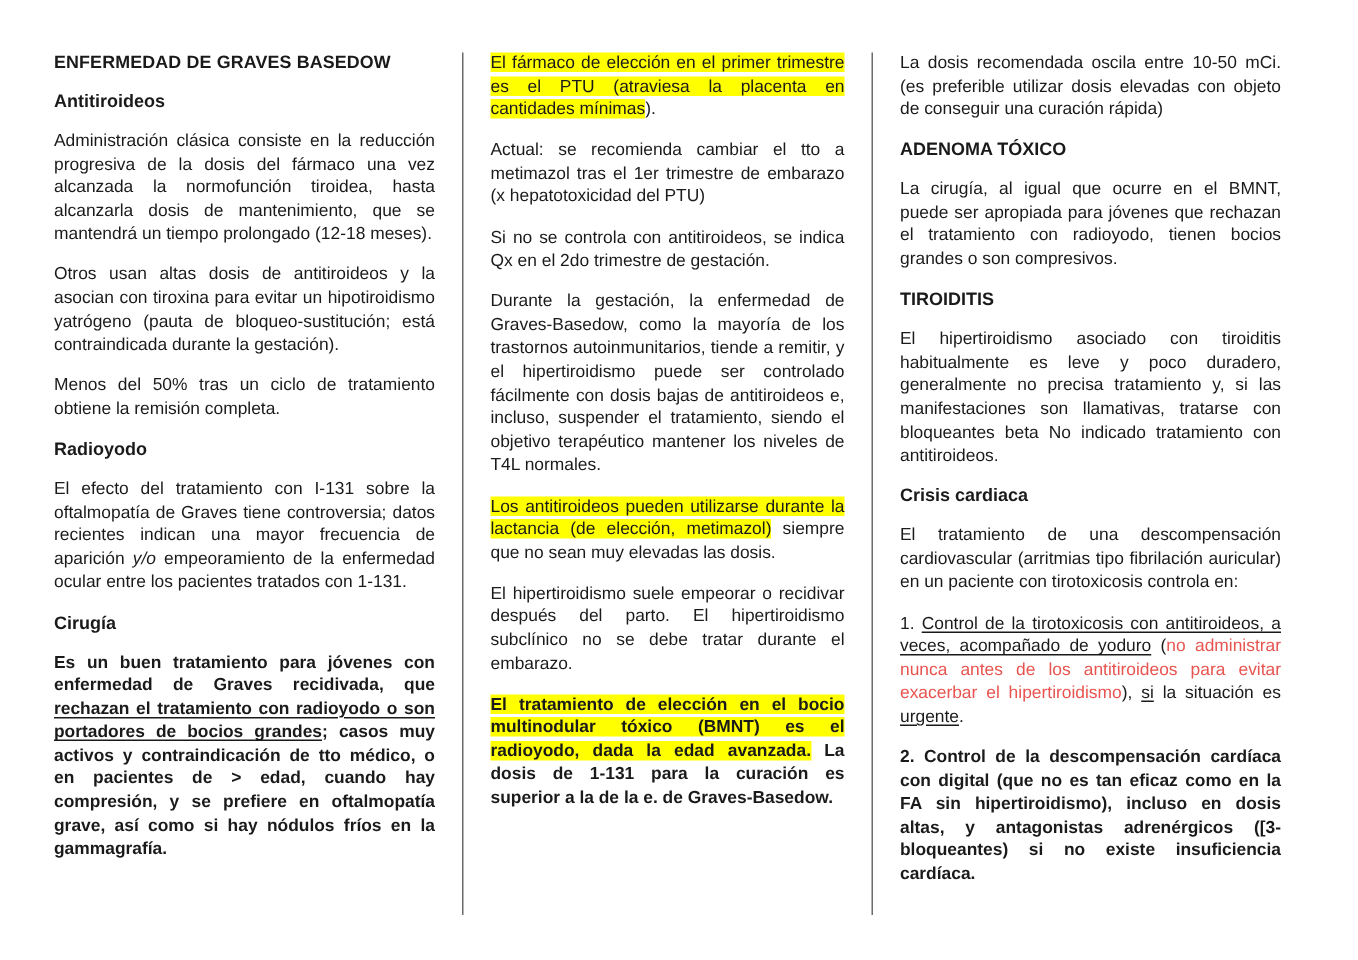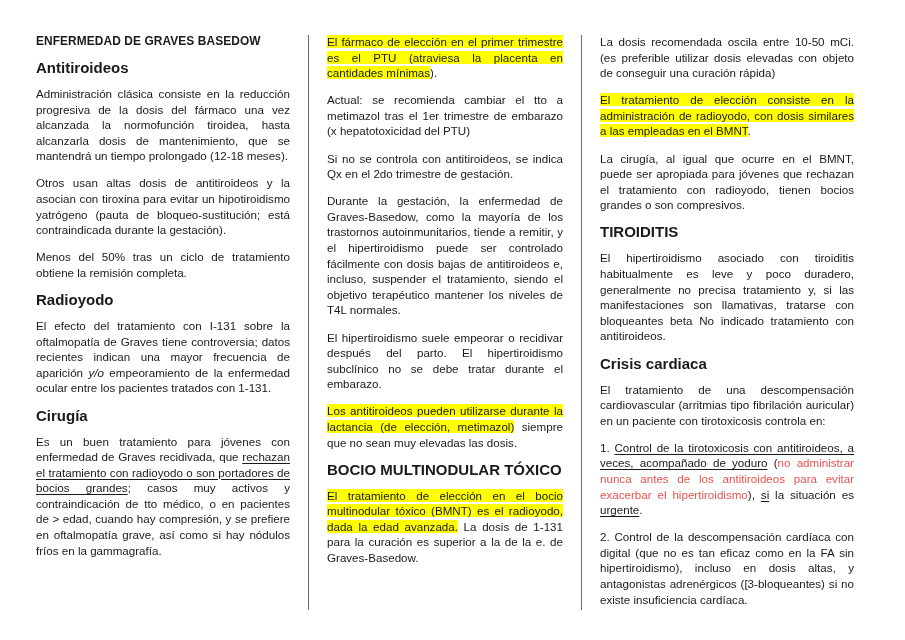--- a/index.html
+++ b/index.html
@@ -42,31 +42,31 @@
   }
   .blk {
     margin: 0 0 11.5px 0;
     font-size: 11.6px;
     line-height: 15.6px;
     text-align: justify;
     text-justify: inter-word;
     hyphens: none;
     word-spacing: 0;
   }
-  .blk:last-child { margin-bottom: 0; }
+  .blk:last-child { margin-bottom: 0; font-weight: bold; }
   .h-main {
     font-weight: bold;
     font-size: 11.9px;
     line-height: 15px;
     margin: 0 0 11px 0;
     letter-spacing: 0.1px;
   }
   .h-sec {
     font-weight: bold;
-    font-size: 15px;
+    font-size: 12px;
     line-height: 15px;
     margin: 0 0 11px 0;
   }
   .u { text-decoration: underline; text-underline-offset: 1.5px; }
   .hl {
     background-color: #ffff00;
     box-decoration-break: clone;
     -webkit-box-decoration-break: clone;
   }
   .red { color: #e8544f; }
@@ -109,38 +109,37 @@
 
 
     <p class="blk"><span class="hl">El fármaco de elección en el primer trimestre es el PTU (atraviesa la placenta en cantidades mínimas</span><span>).</span></p>
 
     <p class="blk">Actual: se recomienda cambiar el tto a metimazol tras el 1er trimestre de embarazo (x hepatotoxicidad del PTU)</p>
 
     <p class="blk">Si no se controla con antitiroideos, se indica Qx en el 2do trimestre de gestación.</p>
 
     <p class="blk">Durante la gestación, la enfermedad de Graves-Basedow, como la mayoría de los trastornos autoinmunitarios, tiende a remitir, y el hipertiroidismo puede ser controlado fácilmente con dosis bajas de antitiroideos e, incluso, suspender el tratamiento, siendo el objetivo terapéutico mantener los niveles de T4L normales.</p>
 
+    <p class="blk"><span class="hl">Los antitiroideos pueden utilizarse durante la lactancia (de elección, metimazol)</span><span> siempre que no sean muy elevadas las dosis.</span></p>
+
     <p class="blk">El hipertiroidismo suele empeorar o recidivar después del parto. El hipertiroidismo subclínico no se debe tratar durante el embarazo.</p>
 
-    <p class="blk"><span class="hl">Los antitiroideos pueden utilizarse durante la lactancia (de elección, metimazol)</span><span> siempre que no sean muy elevadas las dosis.</span></p>
-
-    <div class="h-sec">BOCIO MULTINODULAR TÓXICO</div>
 
     <p class="blk"><span class="hl">El tratamiento de elección en el bocio multinodular tóxico (BMNT) es el radioyodo, dada la edad avanzada.</span><span> La dosis de 1-131 para la curación es superior a la de la e. de Graves-Basedow.</span></p>
 
   </div>
 
   <div class="divider"></div>
 
   <div class="column col-3">
 
     <p class="blk">La dosis recomendada oscila entre 10-50 mCi. (es preferible utilizar dosis elevadas con objeto de conseguir una curación rápida)</p>
 
+    <div class="h-sec">ADENOMA TÓXICO</div>
 
-    <p class="blk"><span class="hl">El tratamiento de elección consiste en la administración de radioyodo, con dosis similares a las empleadas en el BMNT</span><span>.</span></p>
 
     <p class="blk">La cirugía, al igual que ocurre en el BMNT, puede ser apropiada para jóvenes que rechazan el tratamiento con radioyodo, tienen bocios grandes o son compresivos.</p>
 
     <div class="h-sec">TIROIDITIS</div>
 
     <p class="blk">El hipertiroidismo asociado con tiroiditis habitualmente es leve y poco duradero, generalmente no precisa tratamiento y, si las manifestaciones son llamativas, tratarse con bloqueantes beta No indicado tratamiento con antitiroideos.</p>
 
     <div class="h-sec">Crisis cardiaca</div>
 
     <p class="blk">El tratamiento de una descompensación cardiovascular (arritmias tipo fibrilación auricular) en un paciente con tirotoxicosis controla en:</p>

